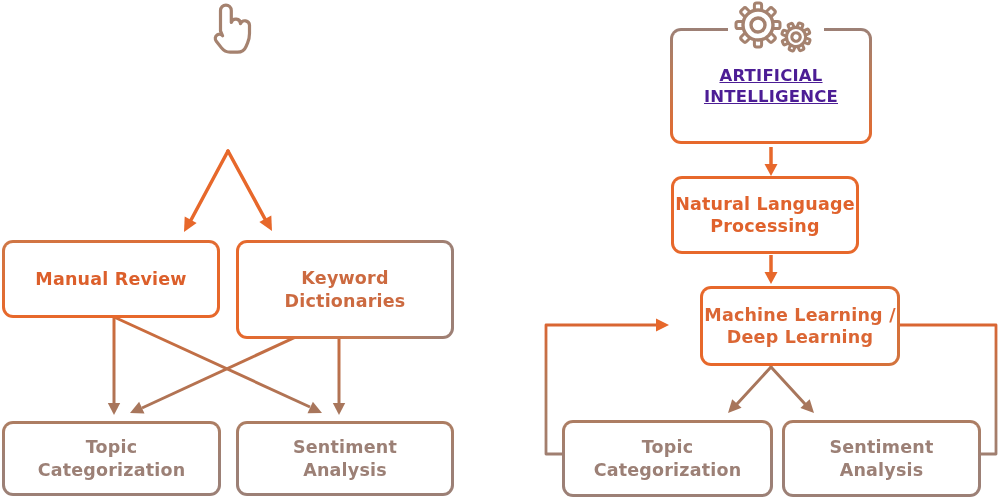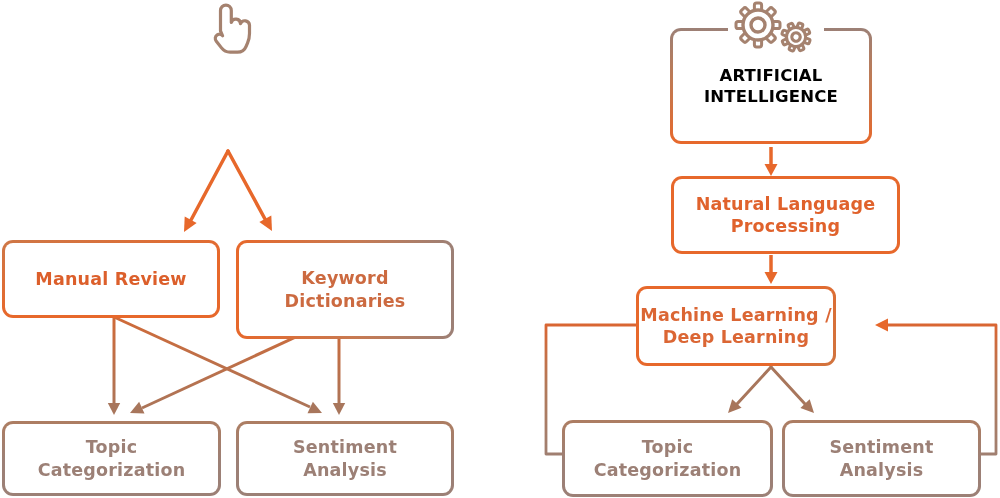--- a/index.html
+++ b/index.html
@@ -125,33 +125,33 @@
 
   <div class="box grad-bottom" style="left:236px;top:421px;width:218px;height:75px;">
     <div class="box-inner">
       <span class="label node-label" style="color:#9C8076;">Sentiment
 Analysis</span>
     </div>
   </div>
 
   <div class="box grad-top" style="left:670px;top:28px;width:202px;height:116px;">
     <div class="box-inner">
-      <span class="label title-label" style="color:#000000;">ARTIFICIAL
+      <span class="label title-label" style="color:#4c1d95;text-decoration:underline;">ARTIFICIAL
 INTELLIGENCE</span>
     </div>
   </div>
 
-  <div class="box solid-orange" style="left:671px;top:176px;width:229px;height:78px;">
+  <div class="box solid-orange" style="left:671px;top:176px;width:188px;height:78px;">
     <div class="box-inner">
       <span class="label node-label" style="color:#E0622C;">Natural Language
 Processing</span>
     </div>
   </div>
 
-  <div class="box grad-ml" style="left:636px;top:286px;width:200px;height:80px;">
+  <div class="box grad-ml" style="left:700px;top:286px;width:200px;height:80px;">
     <div class="box-inner">
       <span class="label node-label" style="color:#DB6634;">Machine Learning /
 Deep Learning</span>
     </div>
   </div>
 
   <div class="box grad-bottom" style="left:562px;top:420px;width:211px;height:77px;">
     <div class="box-inner">
       <span class="label node-label" style="color:#9C8076;">Topic
 Categorization</span>

